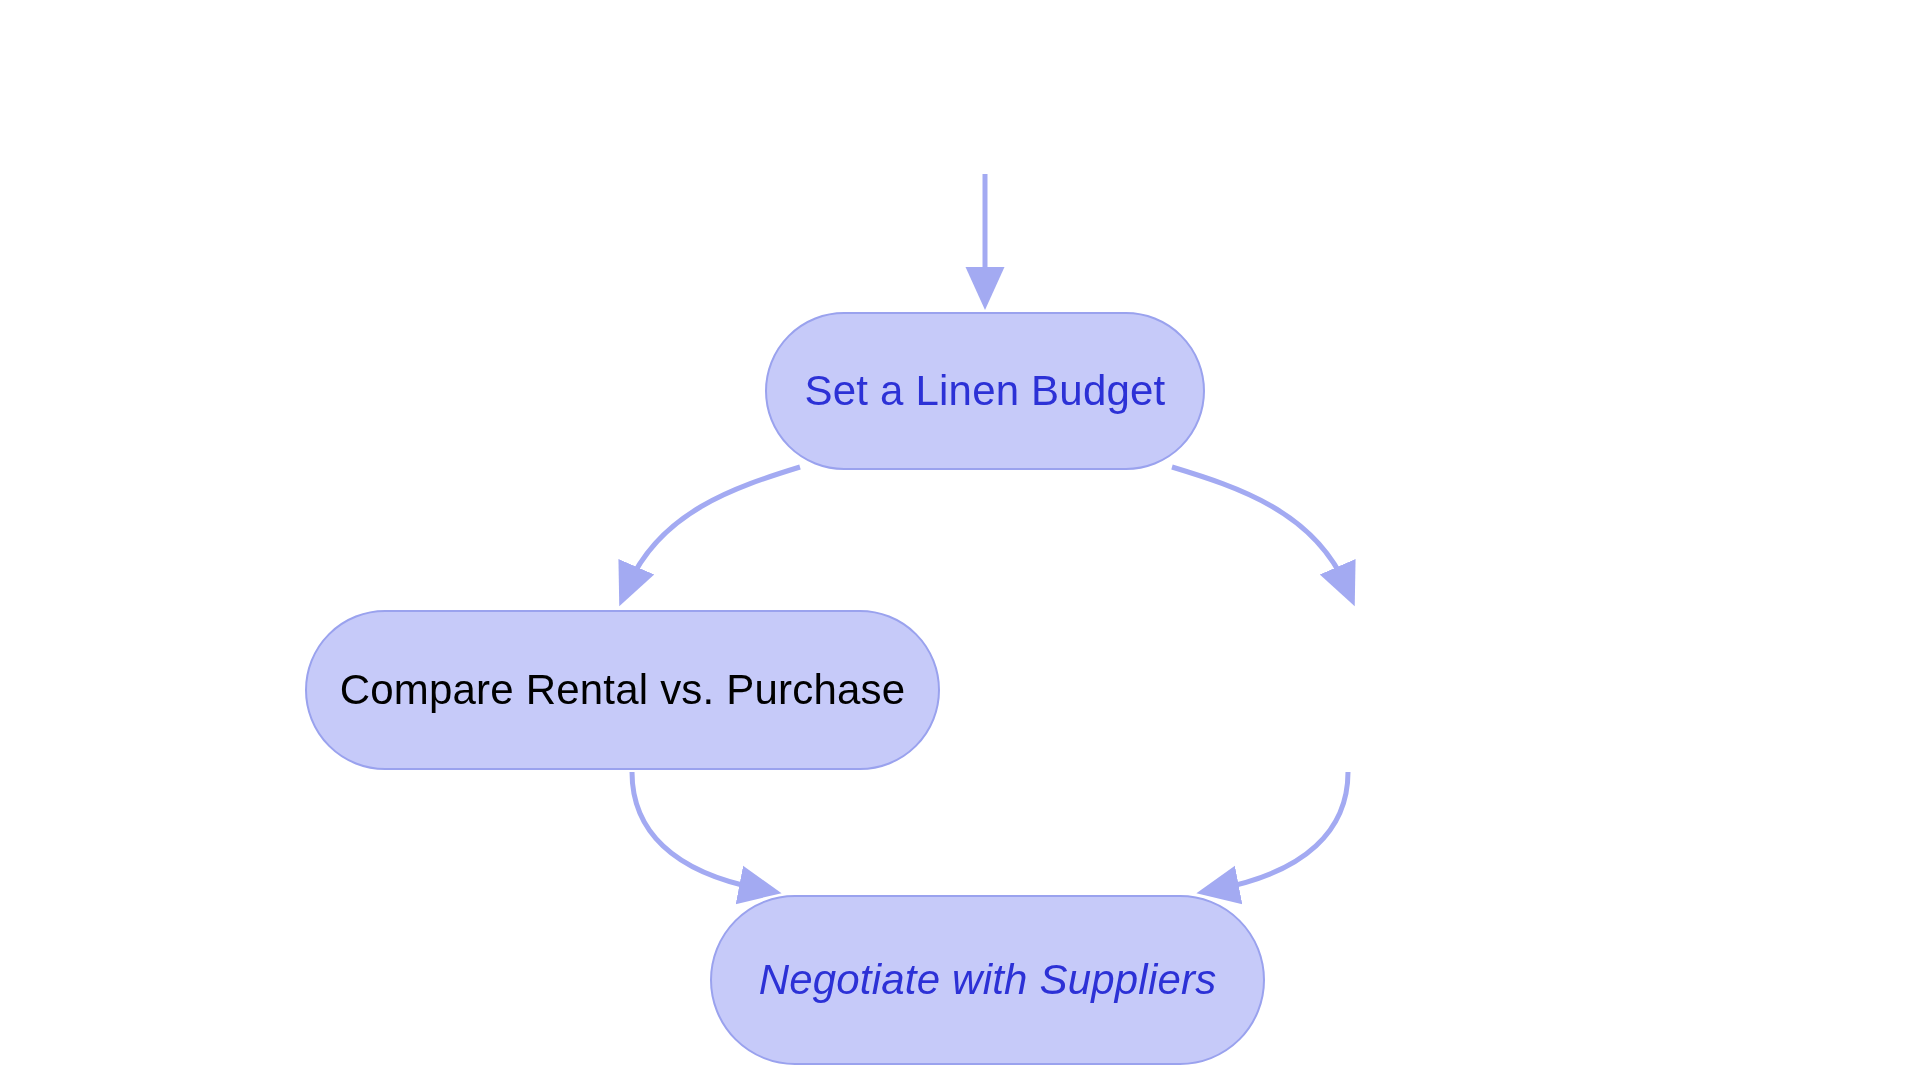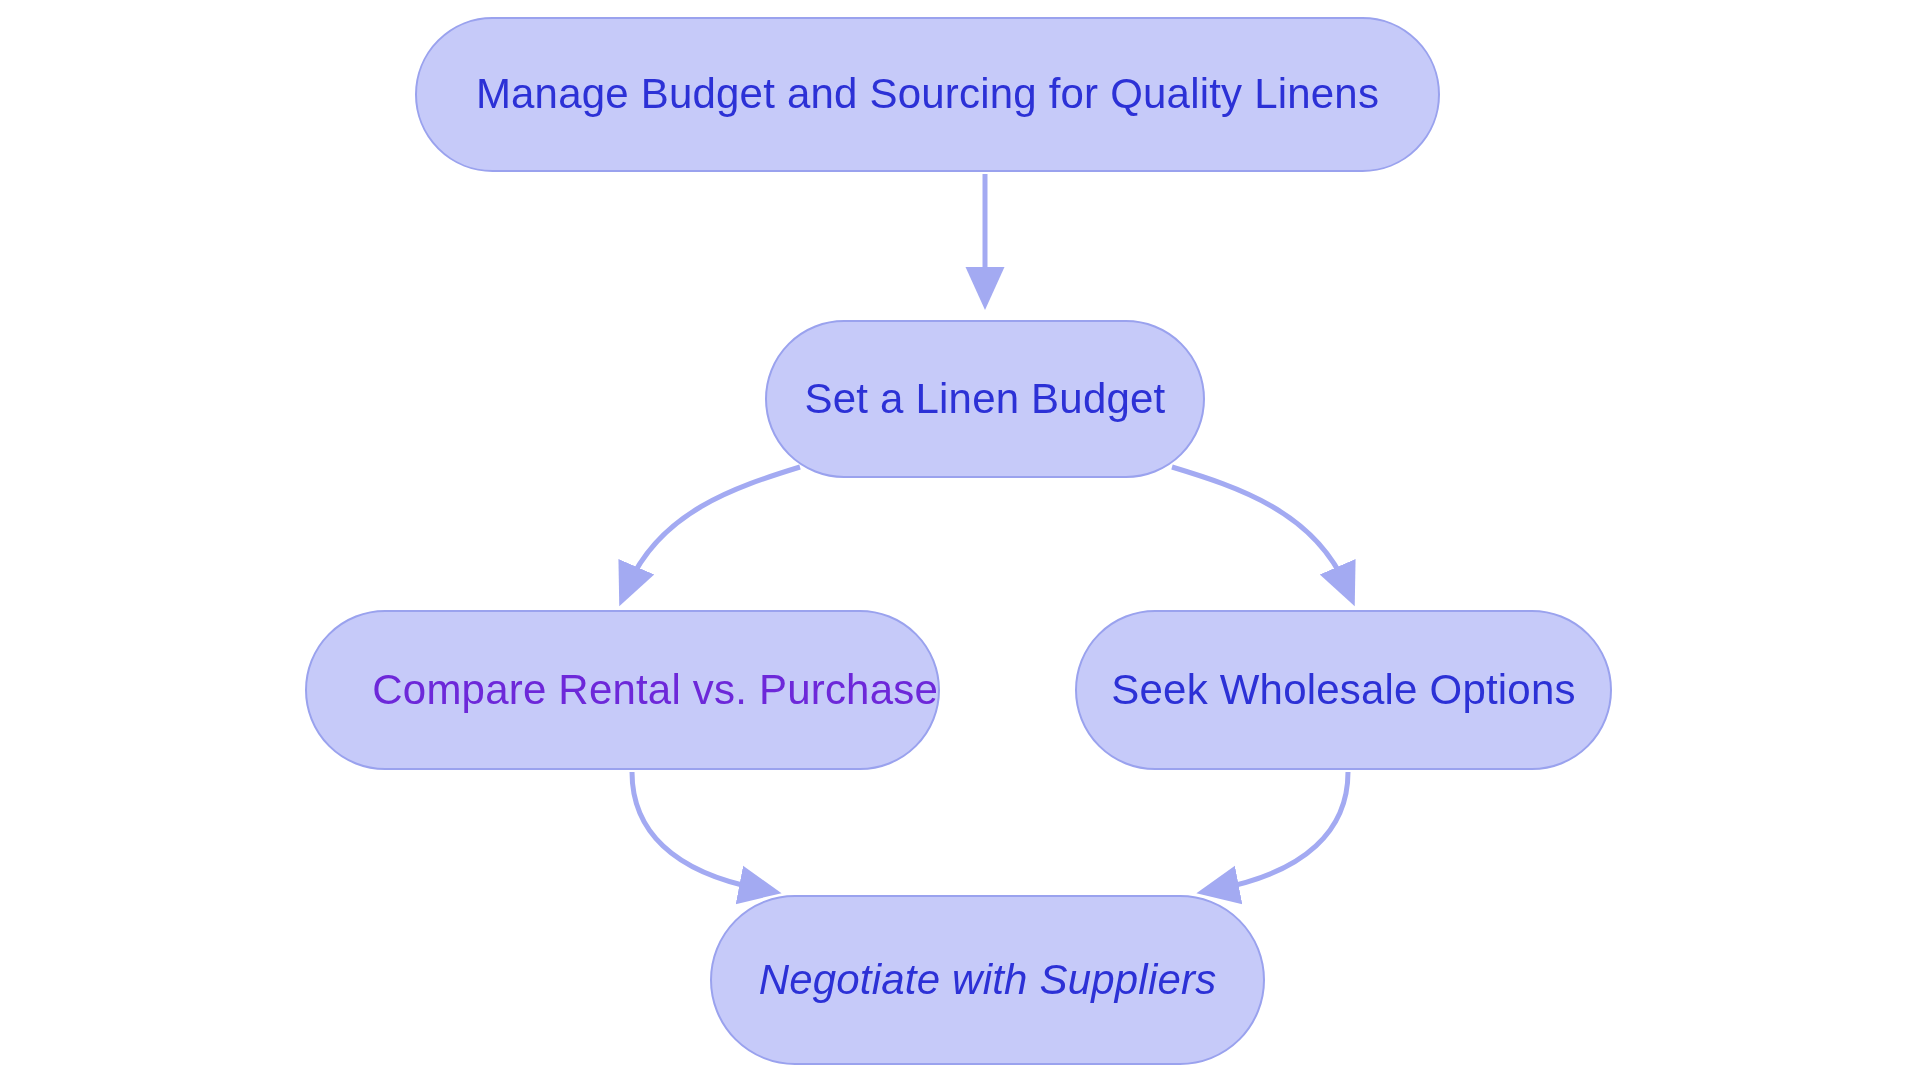--- a/index.html
+++ b/index.html
@@ -48,21 +48,21 @@
   }
 
   
   #node-root {
     left: 415px;  top: 17px;
     width: 1025px; height: 155px;
     border-radius: 78px;
     font-size: 42px;
   }
   #node-budget {
-    left: 765px;  top: 320px;
+    left: 765px;  top: 312px;
     width: 440px; height: 158px;
     border-radius: 79px;
     font-size: 42px;
   }
   #node-compare {
     left: 305px;  top: 610px;
     width: 635px; height: 160px;
     border-radius: 80px;
     font-size: 42px;
   }
@@ -95,33 +95,27 @@
 
     <path d="M 800 467 C 735 487, 660 512, 628 586" fill="none" stroke="#a3aaf2" stroke-width="5" marker-end="url(#arrowhead)"></path>
 
     <path d="M 1172 467 C 1238 487, 1314 512, 1346 586" fill="none" stroke="#a3aaf2" stroke-width="5" marker-end="url(#arrowhead)"></path>
 
     <path d="M 632 772 C 632 830, 672 872, 760 889" fill="none" stroke="#a3aaf2" stroke-width="5" marker-end="url(#arrowhead)"></path>
 
     <path d="M 1348 772 C 1348 830, 1306 872, 1218 889" fill="none" stroke="#a3aaf2" stroke-width="5" marker-end="url(#arrowhead)"></path>
   </svg>
 
-  <div class="node" id="node-root" style="background: rgb(198, 202, 249); border-color: rgb(154, 162, 238); color: rgb(44, 49, 214);">
-    <span class="node-label">Manage Budget and Sourcing for Quality Linens</span>
-  </div>
 
   <div class="node" id="node-budget" style="background: rgb(198, 202, 249); border-color: rgb(154, 162, 238); color: rgb(44, 49, 214);">
     <span class="node-label">Set a Linen Budget</span>
   </div>
 
-  <div class="node" id="node-compare" style="background: rgb(198, 202, 249); border-color: rgb(154, 162, 238); color: #6d28d9; justify-content: flex-end;">
+  <div class="node" id="node-compare" style="background: rgb(198, 202, 249); border-color: rgb(154, 162, 238); color: #000000;">
     <span class="node-label">Compare Rental vs. Purchase</span>
   </div>
 
-  <div class="node" id="node-wholesale" style="background: rgb(198, 202, 249); border-color: rgb(154, 162, 238); color: rgb(44, 49, 214);">
-    <span class="node-label">Seek Wholesale Options</span>
-  </div>
 
   <div class="node" id="node-negotiate" style="background: rgb(198, 202, 249); border-color: rgb(154, 162, 238); color: rgb(44, 49, 214); font-style: italic;">
     <span class="node-label">Negotiate with Suppliers</span>
   </div>
 
 </div>
 
 </body></html>

